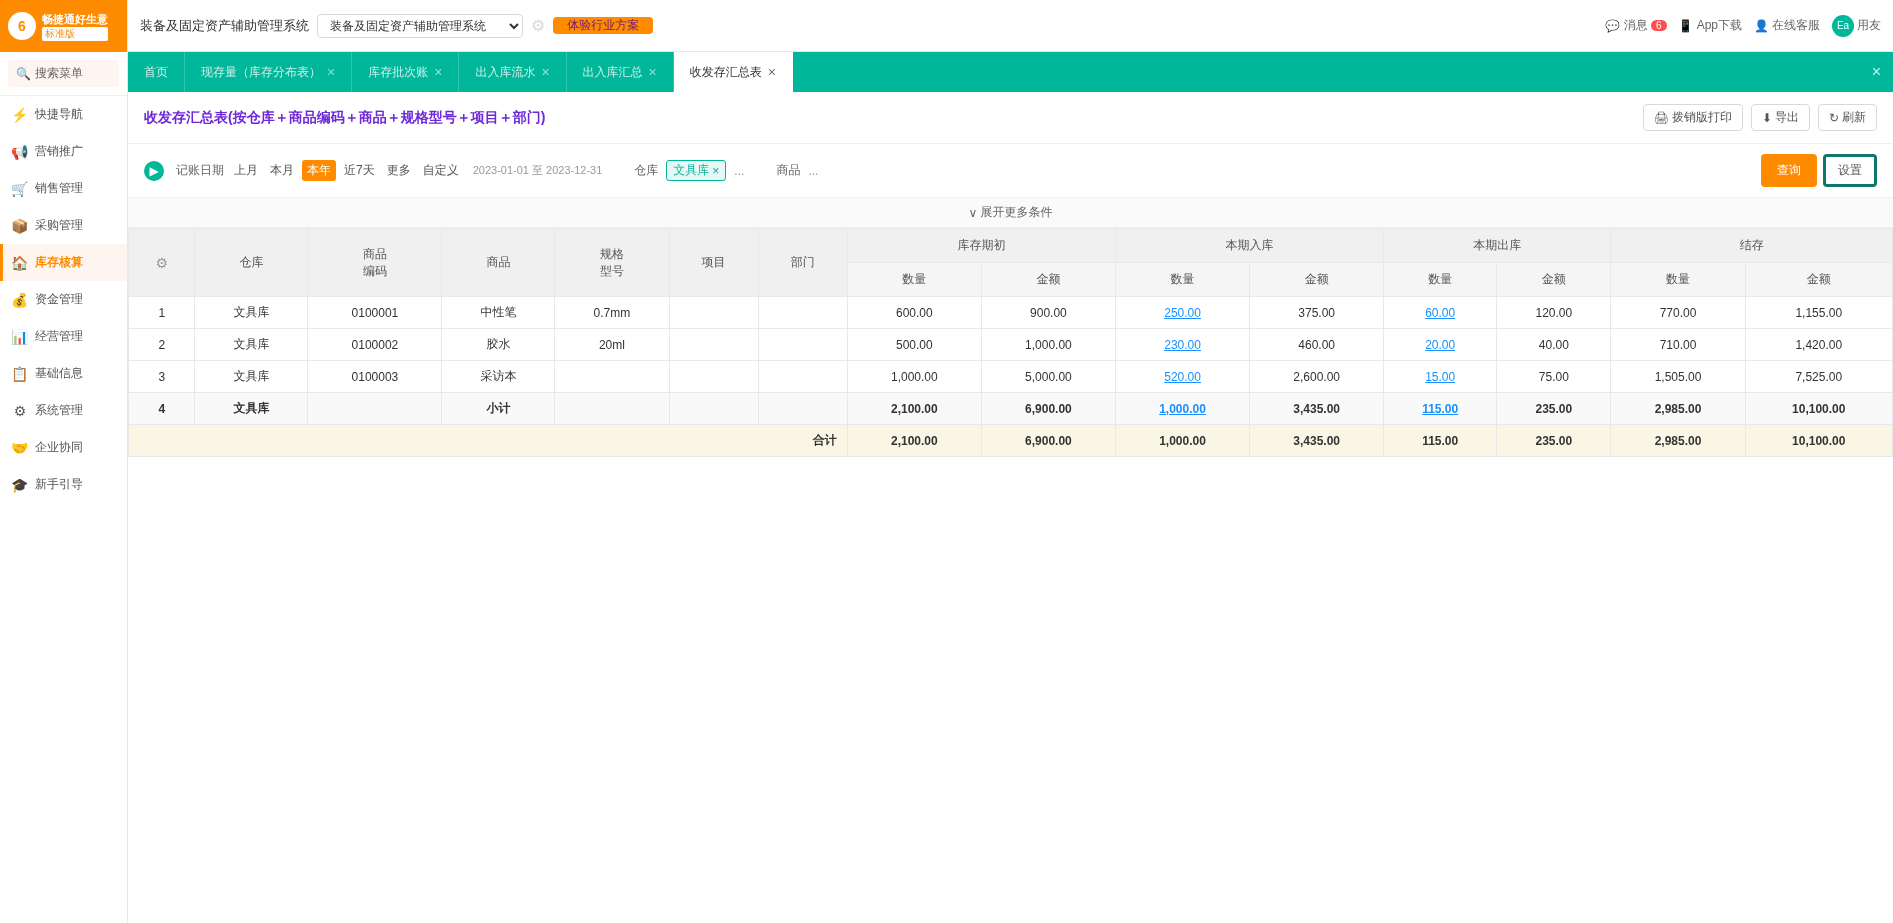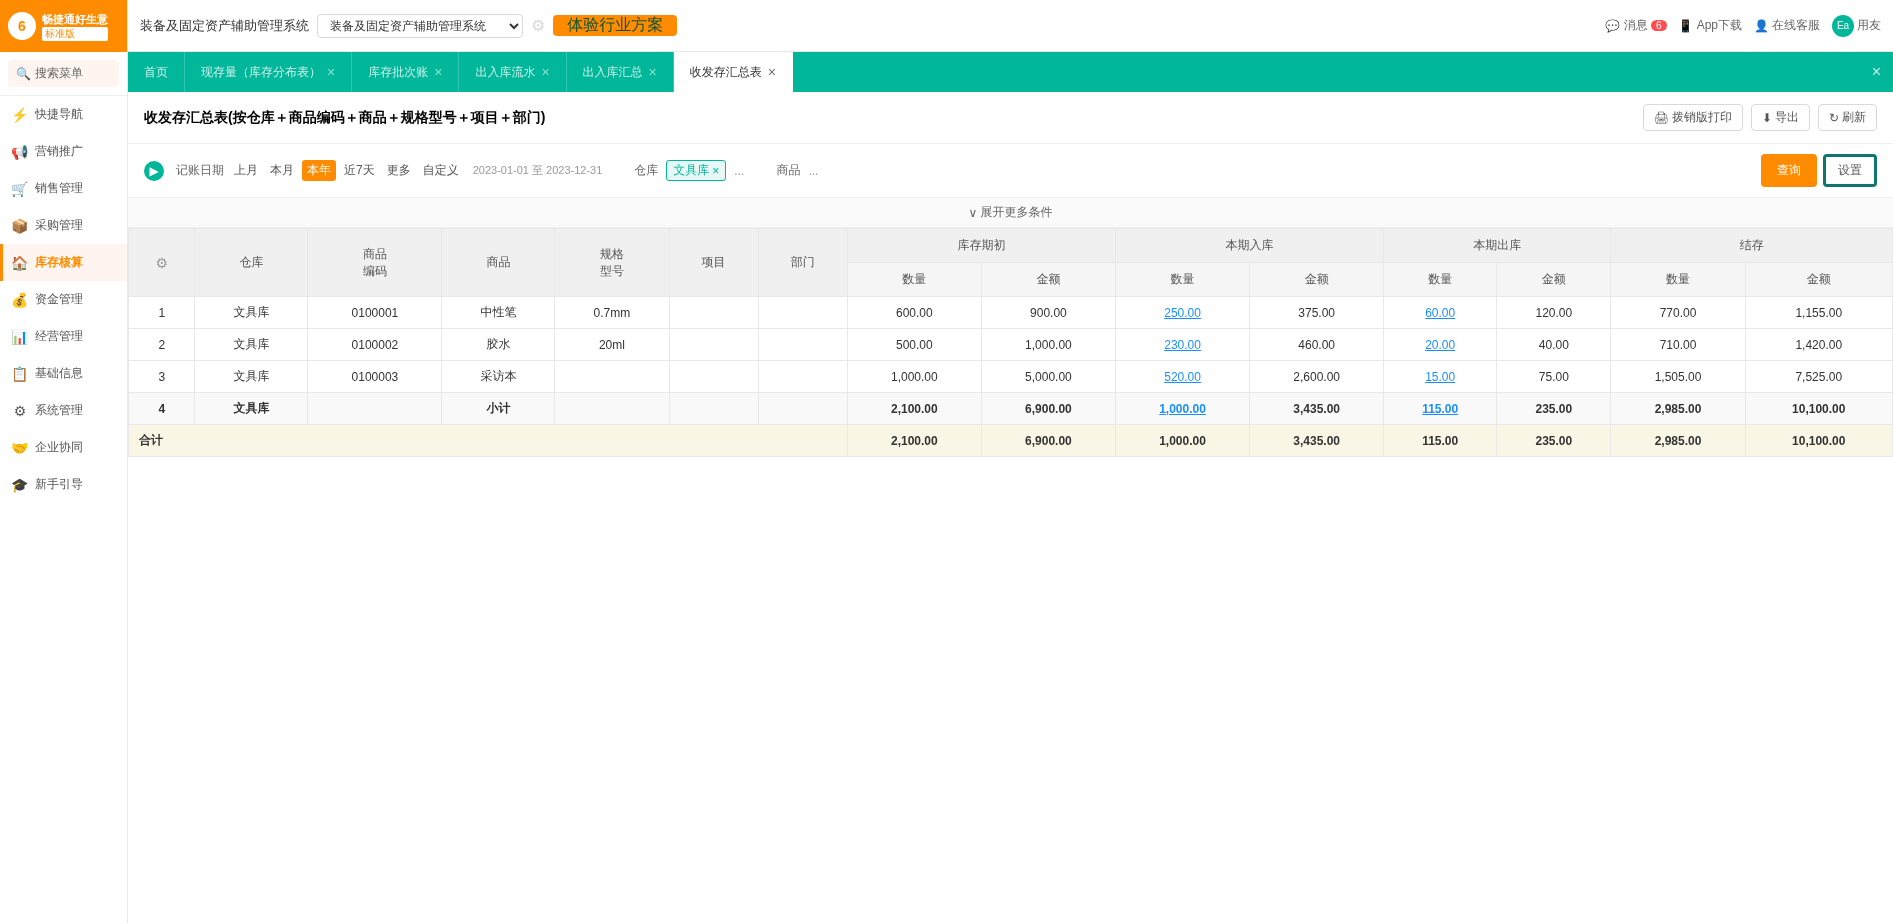--- a/index.html
+++ b/index.html
@@ -17,39 +17,39 @@
     .sidebar-item.active { background: #fff5f0; color: #ff8c00; border-left-color: #ff8c00; font-weight: bold; }
     .sidebar-item-icon { font-size: 14px; width: 18px; text-align: center; }
     .sidebar-item-label { font-size: 12px; }
 
     
     .main { flex: 1; display: flex; flex-direction: column; overflow: hidden; }
 
     
     .top-header { height: 52px; background: #fff; border-bottom: 1px solid #e8e8e8; display: flex; align-items: center; padding: 0 12px; gap: 8px; flex-shrink: 0; }
     .app-title-select { background: none; border: 1px solid #d9d9d9; border-radius: 4px; padding: 3px 20px 3px 8px; font-size: 12px; color: #333; cursor: pointer; }
-    .btn-experience { background: #ff8c00; color: #14532d; border: none; border-radius: 4px; padding: 0 14px; font-size: 16px; cursor: pointer; }
+    .btn-experience { background: #ff8c00; color: #701a75; border: none; border-radius: 4px; padding: 0 14px; font-size: 12px; cursor: pointer; }
     .top-header-right { display: flex; align-items: center; gap: 12px; color: #666; font-size: 12px; }
     .top-header-item { display: flex; align-items: center; gap: 3px; cursor: pointer; }
     .badge { background: #ff4d4f; color: #fff; border-radius: 10px; font-size: 10px; padding: 0 4px; min-width: 16px; text-align: center; }
 
     
     .tab-bar { height: 40px; background: #00b79a; display: flex; align-items: center; padding: 0 0 0 0; flex-shrink: 0; overflow-x: auto; }
     .tab-item { padding: 0 16px; height: 56px; display: flex; align-items: center; gap: 6px; cursor: pointer; color: rgba(255,255,255,0.8); font-size: 12px; white-space: nowrap; border-right: 1px solid rgba(255,255,255,0.2); flex-shrink: 0; }
     .tab-item.active { background: #fff; color: #333; text-align: center; }
     .tab-close { font-size: 14px; color: inherit; opacity: 0.7; }
     .tab-bar-close { margin-left: auto; padding: 0 12px; height: 40px; display: flex; align-items: center; color: rgba(255,255,255,0.8); cursor: pointer; font-size: 16px; }
 
     
     .content { flex: 1; overflow: auto; padding: 0; background: #f0f2f5; }
     .content-inner { background: #fff; margin: 0; min-height: 100%; }
 
     
     .page-header { padding: 12px 16px; background: #fff; border-bottom: 1px solid #f0f0f0; display: flex; align-items: center; justify-content: space-between; }
-    .page-title { font-size: 14px; font-weight: bold; color: #000000; }
+    .page-title { font-size: 14px; font-weight: bold; color: #6d28d9; }
     .page-actions { display: flex; align-items: center; gap: 8px; }
     .btn-action { border: 1px solid #d9d9d9; background: #fff; border-radius: 4px; padding: 4px 10px; font-size: 12px; cursor: pointer; display: flex; align-items: center; gap: 3px; color: #555; }
 
     
     .filter-bar { padding: 10px 16px; background: #fff; border-bottom: 1px solid #f0f0f0; display: flex; align-items: center; gap: 12px; flex-wrap: wrap; }
     .filter-toggle { background: #00b79a; color: #fff; border: none; border-radius: 50%; width: 20px; height: 20px; display: flex; align-items: center; justify-content: center; cursor: pointer; font-size: 12px; flex-shrink: 0; }
     .filter-section { display: flex; align-items: center; gap: 6px; }
     .filter-label { color: #666; font-size: 12px; flex-shrink: 0; }
     .filter-date-btns { display: flex; gap: 4px; align-items: center; }
     .filter-date-btn { border: none; background: none; color: #555; font-size: 12px; cursor: pointer; padding: 2px 4px; }
@@ -360,21 +360,21 @@
                 <td style="font-weight: bold;"><span class="link-style">1,000.00</span></td>
                 <td style="font-weight: bold;">3,435.00</td>
                 <td style="font-weight: bold;"><span class="link-style">115.00</span></td>
                 <td style="font-weight: bold;">235.00</td>
                 <td style="font-weight: bold;">2,985.00</td>
                 <td style="font-weight: bold;">10,100.00</td>
               </tr>
             </tbody>
           <tfoot>
             <tr>
-              <td colspan="7" style="text-align:left;">合计</td>
+              <td colspan="7" style="text-align:right;">合计</td>
               <td>2,100.00</td>
               <td>6,900.00</td>
               <td>1,000.00</td>
               <td>3,435.00</td>
               <td>115.00</td>
               <td>235.00</td>
               <td>2,985.00</td>
               <td>10,100.00</td>
             </tr>
           </tfoot>

